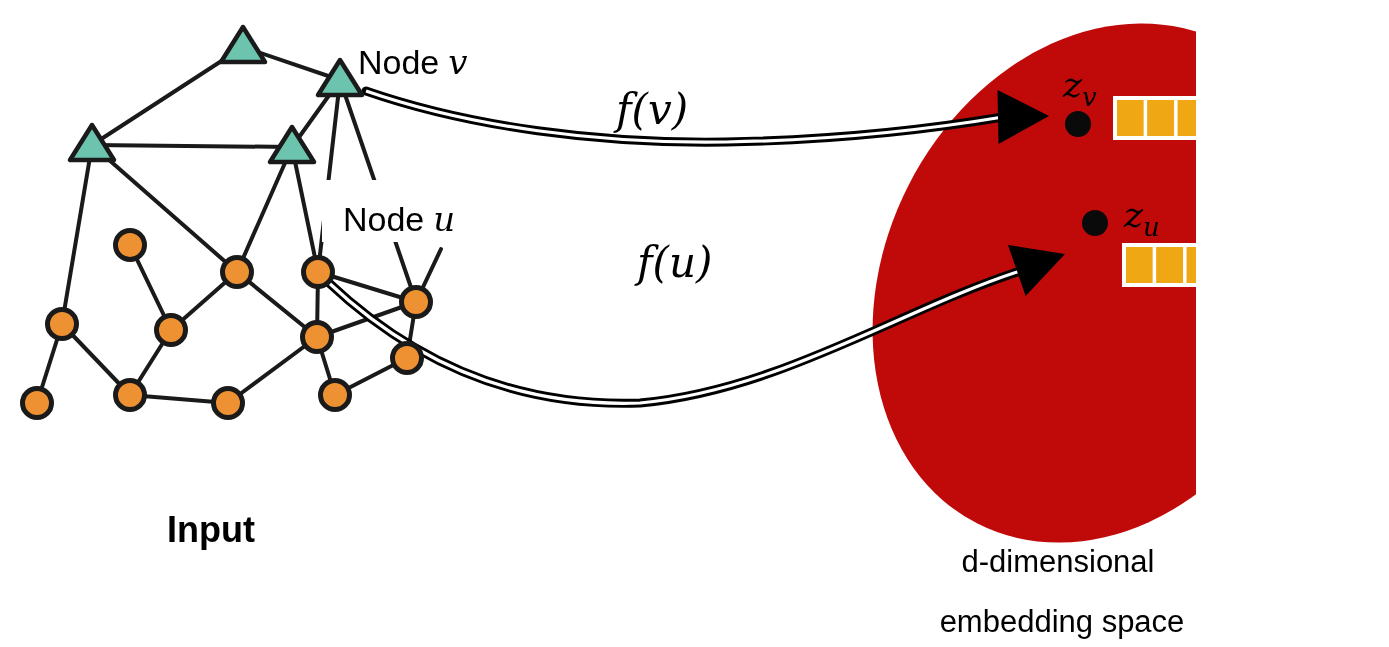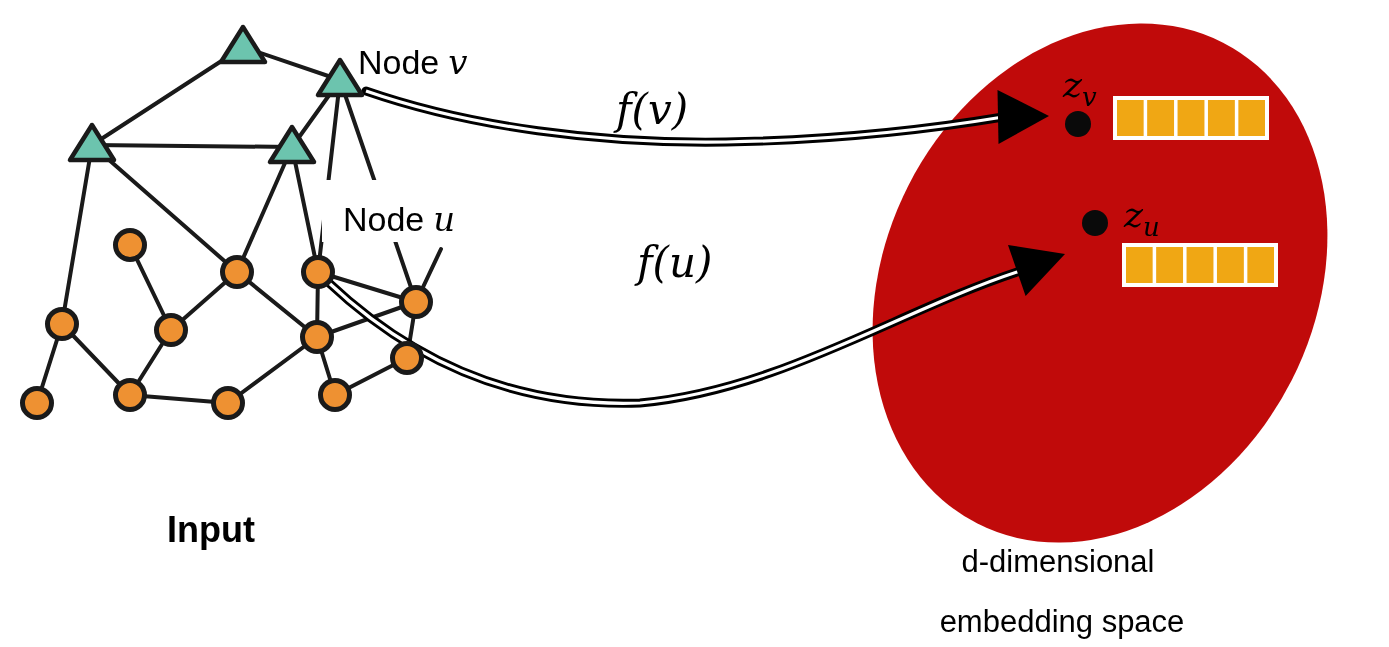--- a/index.html
+++ b/index.html
@@ -1,20 +1,20 @@
 <!DOCTYPE html>
 <html style="--red: #c00a0a; --node-orange: #ee9132; --teal: #6cc4ae; --gold: #f0a714; --ink: #1a1a1a; --text: #000000; --bg: #ffffff;"><head>
 <meta charset="utf-8">
 <style>
   :root{
     --red:#c00a0a; --node-orange:#ee9132; --teal:#6cc4ae; --gold:#f0a714;
     --ink:#1a1a1a; --text:#000000; --bg:#ffffff;
   }
   html,body{margin:0;padding:0;background:var(--bg);}
-  .canvas{position:relative;width:1389px;height:647px;background:var(--bg);overflow:hidden;
+  .canvas{position:relative;width:1196px;height:647px;background:var(--bg);overflow:hidden;
           font-family:"Liberation Sans",sans-serif;}
   svg{display:block}
   .edge{stroke:var(--ink);stroke-width:4;stroke-linecap:round;}
   .tri{fill:var(--teal);stroke:var(--ink);stroke-width:4.5;stroke-linejoin:round;}
   .circ{fill:var(--node-orange);stroke:var(--ink);stroke-width:5;}
   .dblline-outer{fill:none;stroke:#000;stroke-width:9;stroke-linecap:round;}
   .dblline-inner{fill:none;stroke:#fff;stroke-width:3.2;stroke-linecap:butt;}
   .arrowhead{fill:#000;}
   .ellipse-space{fill:var(--red);}
   .label-bg{fill:var(--bg);}

